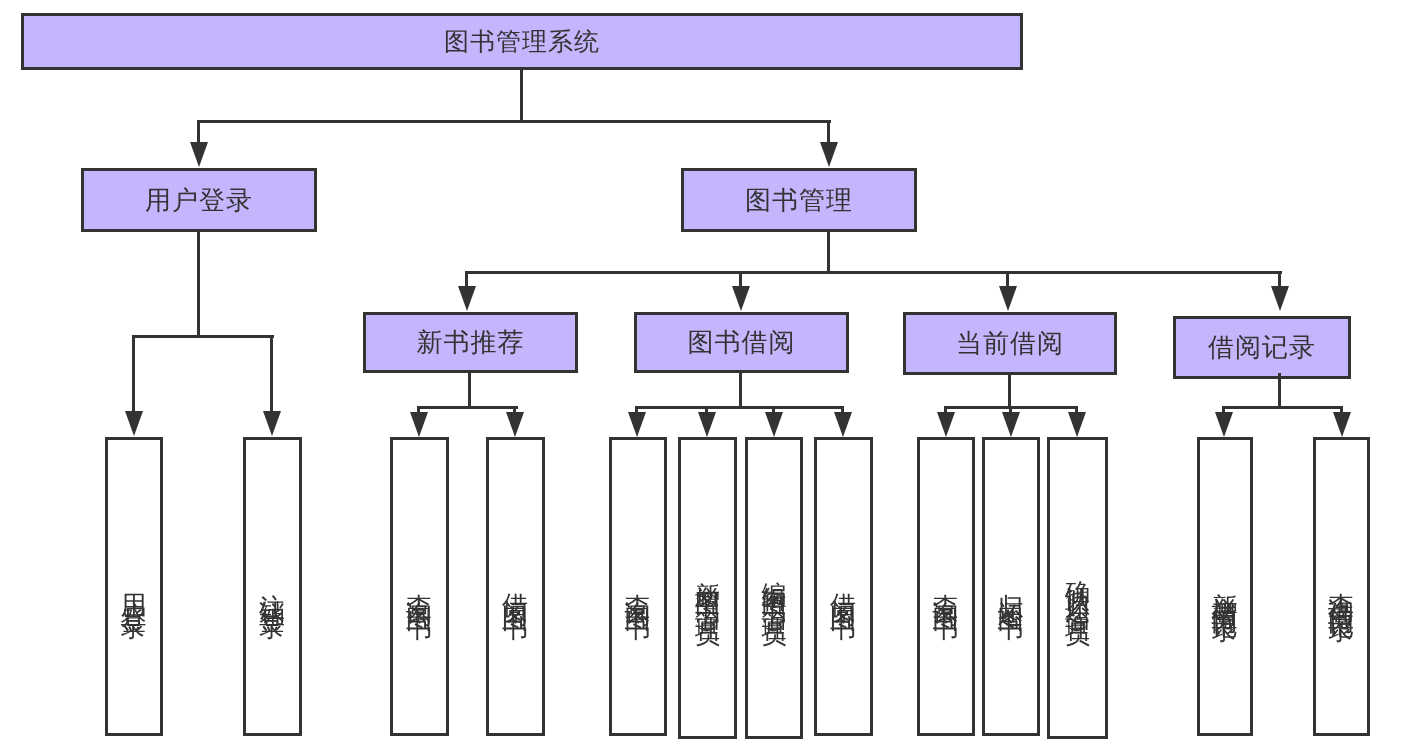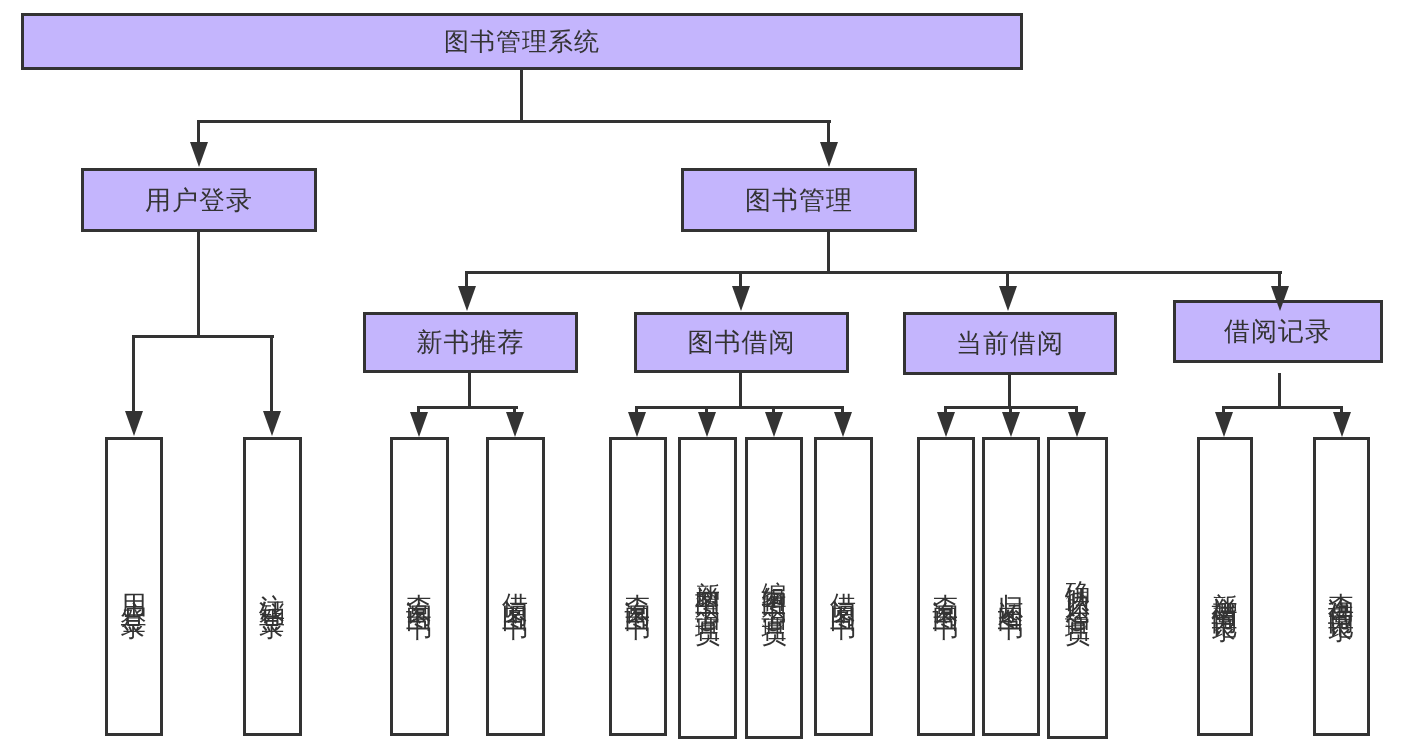--- a/index.html
+++ b/index.html
@@ -59,21 +59,21 @@
   </div>
 
   <div class="hbox" style="left:634px;top:312px;width:215px;height:61px;">
     <span>图书借阅</span>
   </div>
 
   <div class="hbox" style="left:903px;top:312px;width:214px;height:63px;">
     <span>当前借阅</span>
   </div>
 
-  <div class="hbox" style="left:1173px;top:300px;width:210px;height:63px;">
+  <div class="hbox" style="left:1173px;top:316px;width:178px;height:63px;">
     <span>借阅记录</span>
   </div>
 
   <div class="leaf t4" style="left:105px;width:58px;">
     <span class="vtxt">用户登录</span>
   </div>
   <div class="leaf t4" style="left:243px;width:59px;">
     <span class="vtxt">注销登录</span>
   </div>
 

